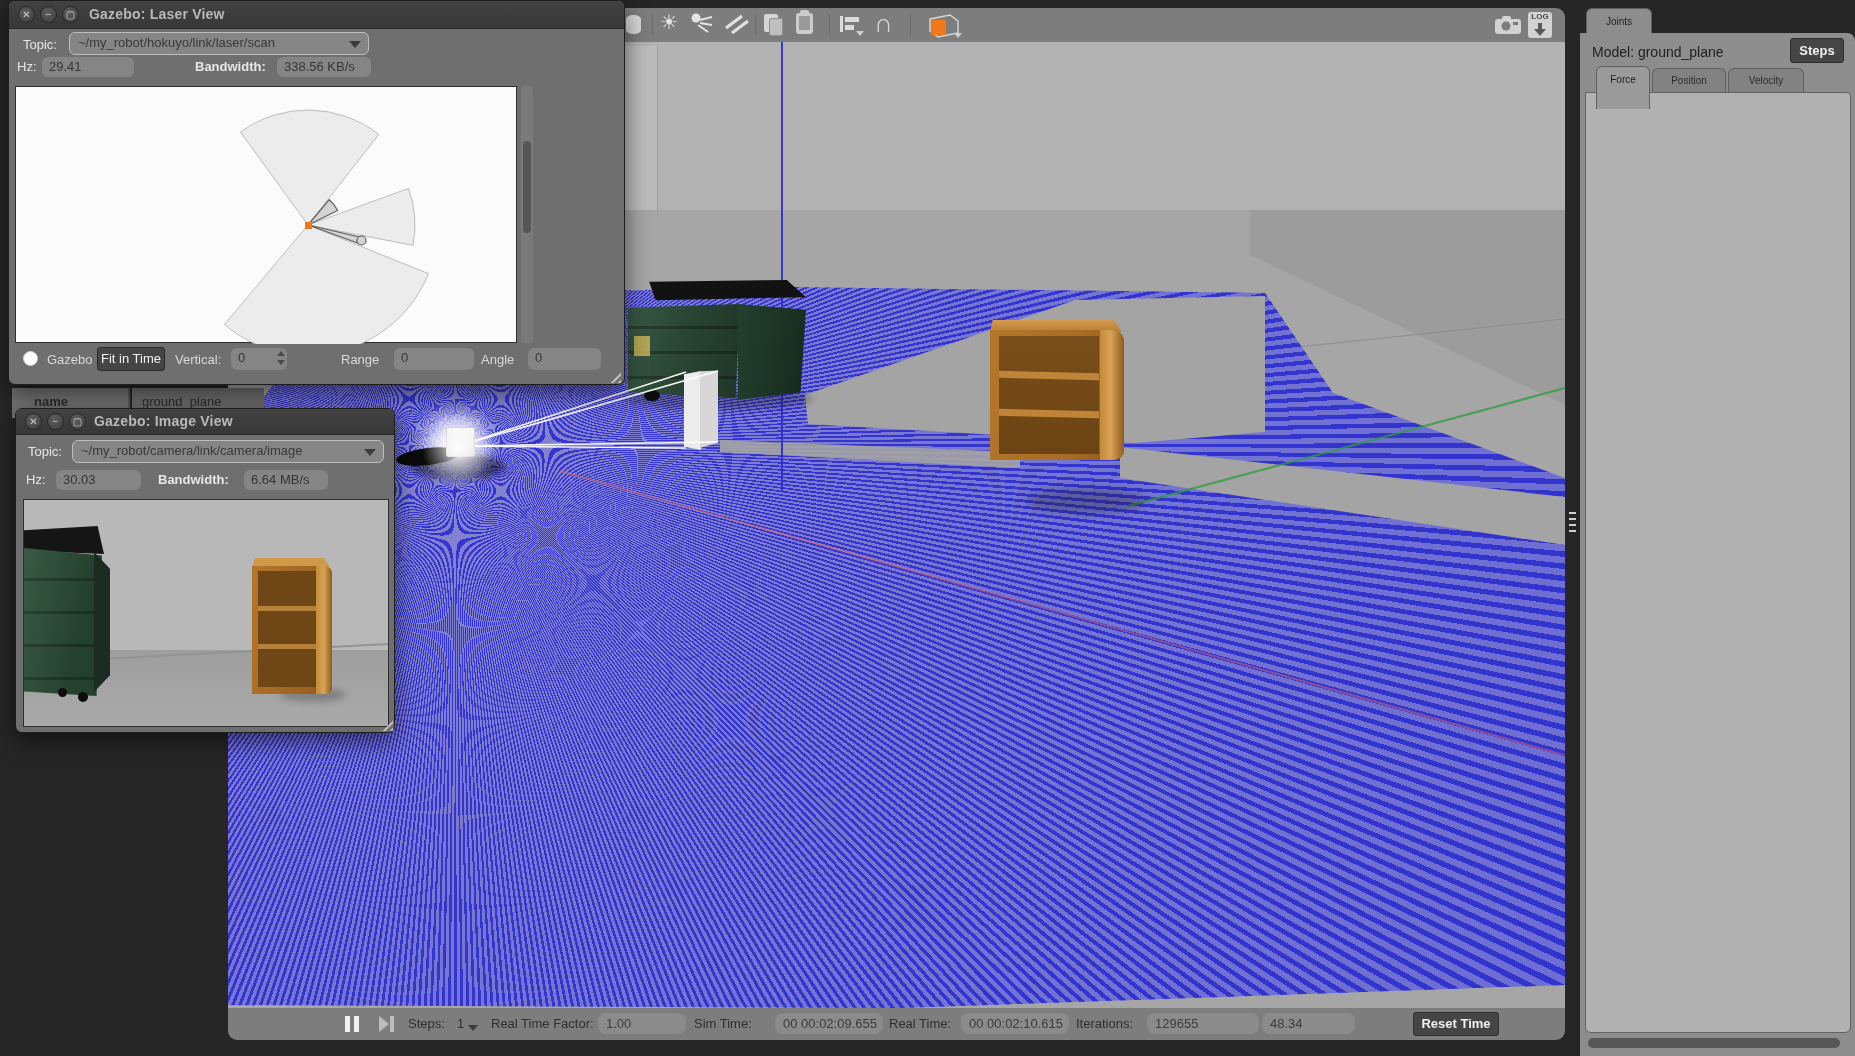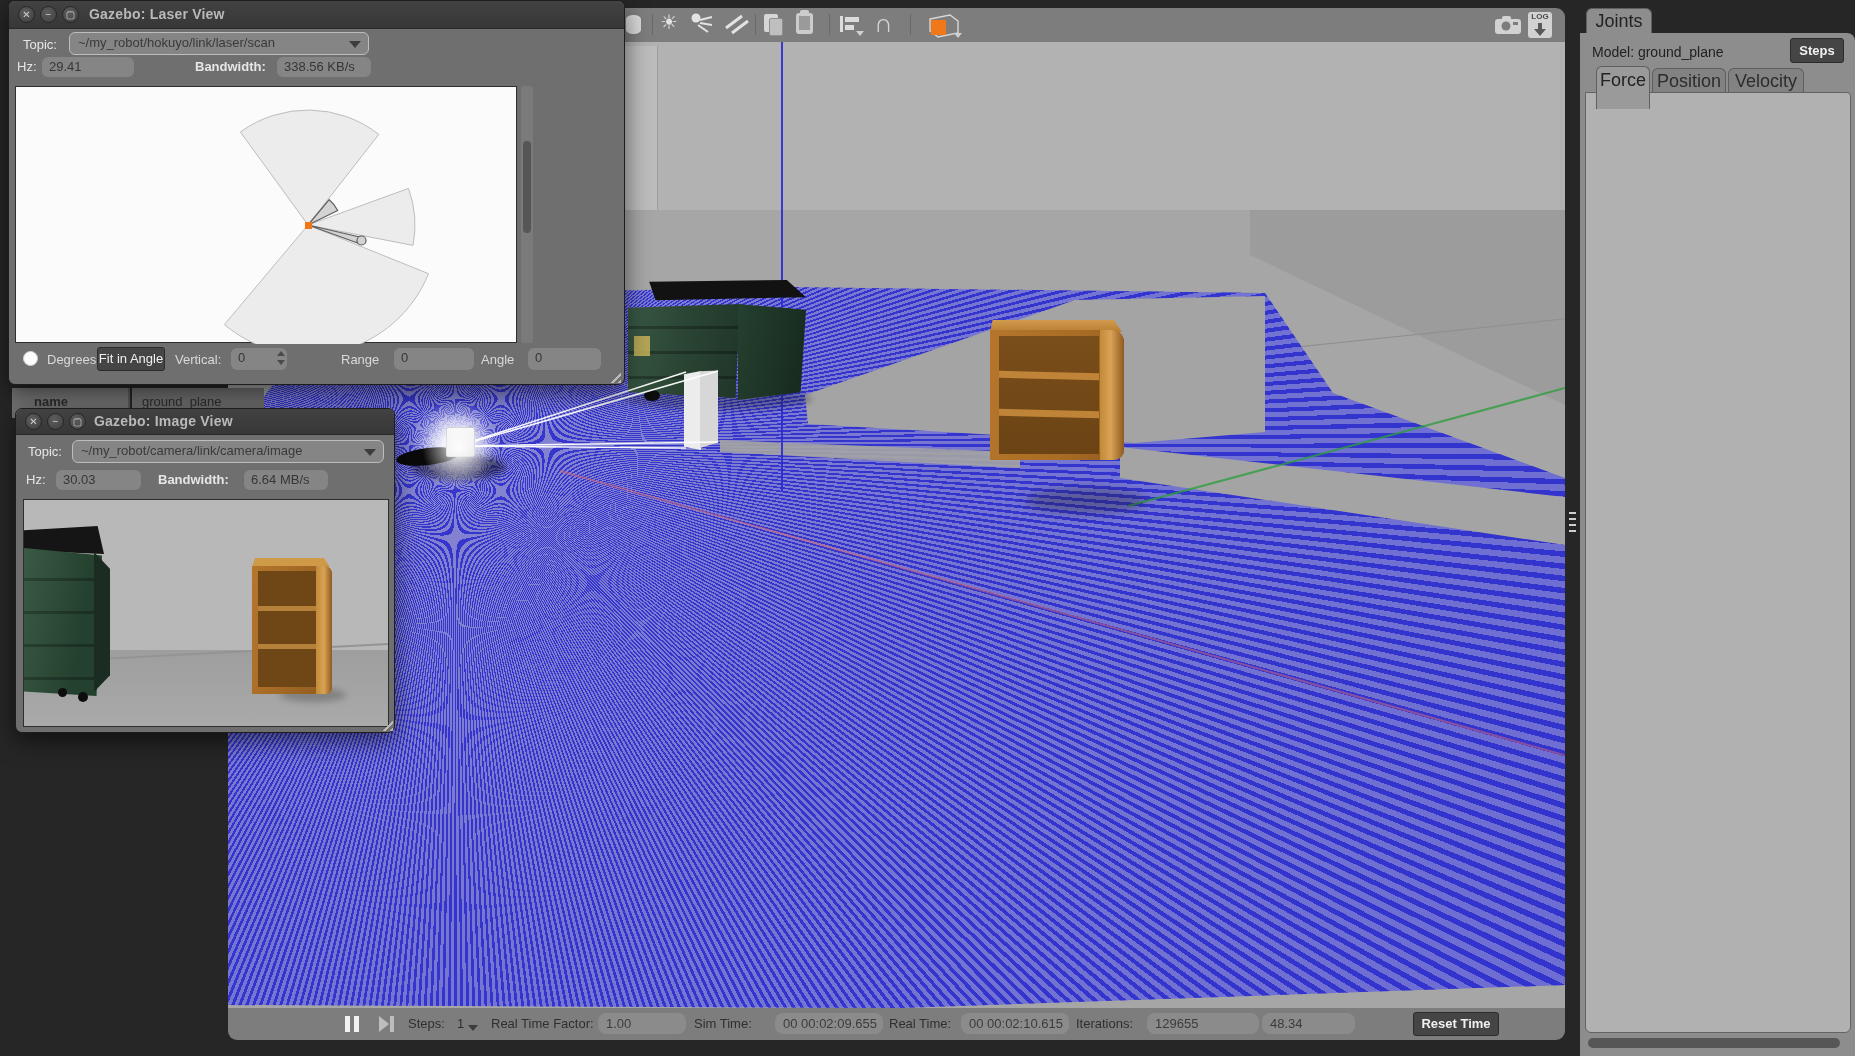--- a/index.html
+++ b/index.html
@@ -36,21 +36,21 @@
   .tico{position:absolute;top:5px;color:#e3e3e3;}
   .tsep{position:absolute;top:6px;width:1px;height:21px;background:#696969;}
   .sim-bar{position:absolute;left:0;top:1008px;width:1337px;height:32px;background:#7d7d7d;
            border-radius:0 0 9px 9px;}
   .sim-lbl{position:absolute;top:8px;font-size:13px;color:#2f2f2f;white-space:nowrap;}
   .sim-fld{position:absolute;top:5px;height:21px;background:#8b8b8b;border-radius:8px;color:#3c3c3c;
            font-size:13px;line-height:21px;padding:0 8px;white-space:nowrap;overflow:hidden;}
 
   
   .rp-tab{position:absolute;background:#8d8d8d;border:1px solid #5f5f5f;border-bottom:none;
-          border-radius:6px 6px 0 0;font-size:18px;color:#222;text-align:center;}
+          border-radius:6px 6px 0 0;font-size:10px;color:#222;text-align:center;}
   .rp-body{position:absolute;left:1580px;top:33px;width:275px;height:1023px;background:#8d8d8d;
            border-radius:0 8px 0 0;}
 
   
   #scene{position:absolute;left:0;top:42px;width:1337px;height:966px;overflow:hidden;background:#b2b2b2;}
   .axisline{position:absolute;height:2px;transform-origin:left center;}
 
   
   .cam{position:absolute;overflow:hidden;background:#b8b8b8;border:1px solid #2e2e2e;}
 </style>
@@ -291,22 +291,22 @@
           <circle cx="345.5" cy="153.5" r="4.5"></circle>
         </g>
         <rect x="289" y="135" width="7" height="7" fill="#f07818"></rect>
       </svg>
     </div>
     <div class="abs" style="left:512px;top:85px;width:12px;height:257px;background:#7a7a7a;border-radius:3px;">
       <div class="abs" style="left:2px;top:55px;width:8px;height:92px;background:#565656;border-radius:4px;"></div>
     </div>
 
     <div class="abs" style="left:14px;top:350px;width:15px;height:15px;border-radius:50%;background:#fdfdfd;border:1px solid #d0d0d0;"></div>
-    <span class="lbl abs" style="left:38px;top:351px;color:#d9d9d9;">Degrees</span>
-    <div class="darkbtn abs" style="left:88px;top:346px;width:68px;height:24px;line-height:22px;">Fit in Angle</div>
+    <span class="lbl abs" style="left:38px;top:351px;color:#d9d9d9;">Gazebo</span>
+    <div class="darkbtn abs" style="left:88px;top:346px;width:68px;height:24px;line-height:22px;">Fit in Time</div>
     <span class="lbl abs" style="left:166px;top:351px;color:#d9d9d9;">Vertical:</span>
     <div class="fld abs" style="left:222px;top:347px;width:56px;height:22px;">0</div>
     <div class="abs" style="left:268px;top:350px;width:0;height:0;border-left:4px solid transparent;border-right:4px solid transparent;border-bottom:5px solid #4a4a4a;"></div>
     <div class="abs" style="left:268px;top:359px;width:0;height:0;border-left:4px solid transparent;border-right:4px solid transparent;border-top:5px solid #4a4a4a;"></div>
     <span class="lbl abs" style="left:332px;top:351px;color:#d9d9d9;">Range</span>
     <div class="fld abs" style="left:385px;top:347px;width:80px;height:22px;">0</div>
     <span class="lbl abs" style="left:472px;top:351px;color:#d9d9d9;">Angle</span>
     <div class="fld abs" style="left:519px;top:347px;width:73px;height:22px;">0</div>
     <div class="grip abs" style="left:601px;top:371px;"></div>
   </div>

